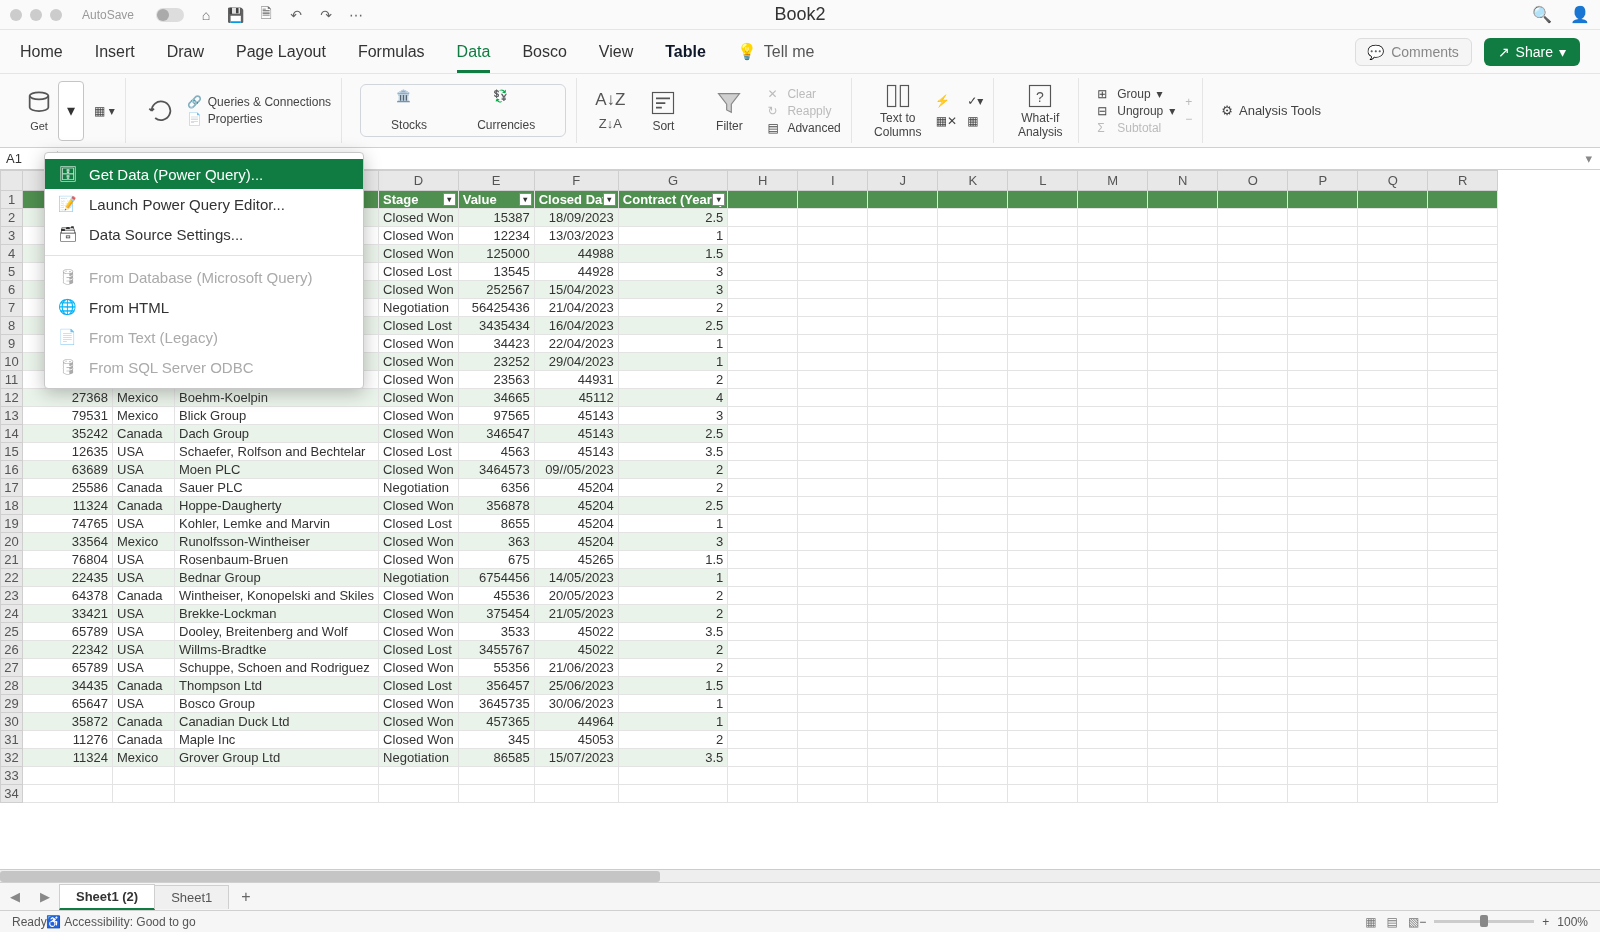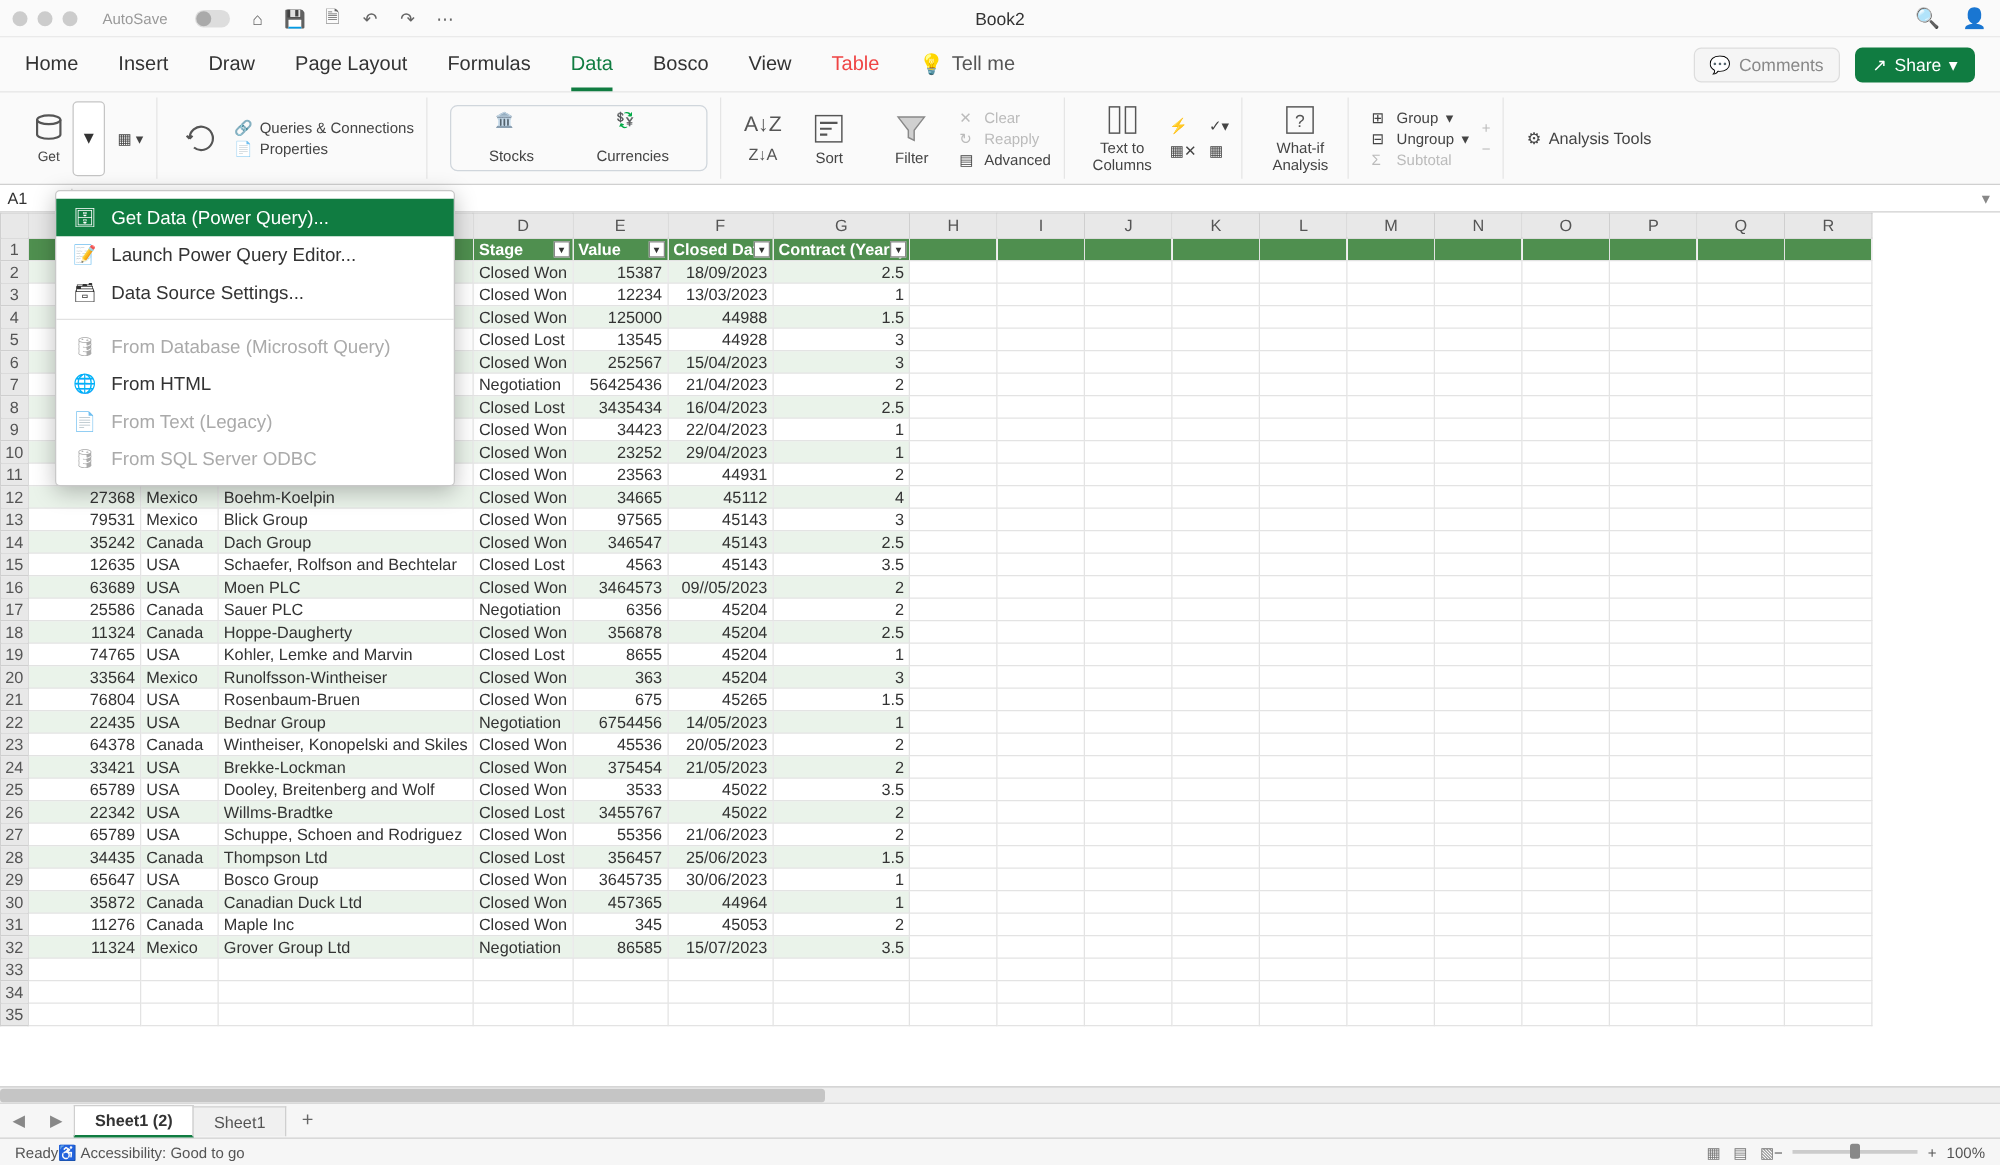--- a/index.html
+++ b/index.html
@@ -7,29 +7,29 @@
 
 
 .titlebar { height: 30px; display: flex; align-items: center; padding: 0 10px; background: #fafafa; border-bottom: 1px solid #e5e5e5; position: relative; }
 .traffic { display: flex; gap: 8px; }
 .traffic span { width: 12px; height: 12px; border-radius: 50%; background: #ccc; }
 .autosave { margin-left: 20px; font-size: 12px; color: #999; display: flex; align-items: center; gap: 22px; text-align: center; }
 .toggle { width: 28px; height: 14px; border-radius: 7px; background: #ddd; position: relative; }
 .toggle::after { content: ""; position: absolute; width: 12px; height: 12px; border-radius: 50%; background: #aaa; top: 1px; left: 1px; }
 .qat { display: flex; gap: 14px; margin-left: 14px; color: #666; }
 .qat-btn { width: 16px; height: 16px; display: inline-flex; align-items: center; justify-content: center; font-size: 14px; cursor: default; }
-.title-center { position: absolute; left: 50%; transform: translateX(-50%); font-size: 14px; color: #333; }
+.title-center { position: absolute; left: 50%; transform: translateX(-50%); font-size: 18px; color: #333; }
 .titlebar-right { margin-left: auto; display: flex; gap: 18px; color: #666; font-size: 16px; }
 
 
 .tabs { display: flex; align-items: center; gap: 32px; padding: 0 20px; height: 44px; background: #fafafa; border-bottom: 1px solid #e5e5e5; position: relative; }
 .tab { font-size: 16px; color: #333; cursor: default; }
 .tab.active { color: #107c41; position: relative; }
 .tab.active::after { content: ""; position: absolute; bottom: -12px; left: 0; right: 0; height: 3px; background: #107c41; }
-.tab.table-active { color: #ef4444; }
+.tab.table-active { color: #0f172a; font-weight: bold; }
 .tellme { display: flex; align-items: center; gap: 6px; font-size: 16px; color: #555; }
 .tabs-right { margin-left: auto; display: flex; gap: 12px; align-items: center; }
 .comments-btn { border: 1px solid #ddd; border-radius: 6px; padding: 5px 12px; font-size: 14px; color: #888; display: flex; align-items: center; gap: 6px; background: #f5f5f5; }
 .share-btn { background: #107c41; color: #fff; border-radius: 6px; padding: 6px 14px; font-size: 14px; display: flex; align-items: center; gap: 6px; }
 
 
 .ribbon { height: 74px; display: flex; align-items: stretch; padding: 4px 10px; background: #fafafa; border-bottom: 1px solid #d0d0d0; gap: 8px; }
 .rgroup { display: flex; align-items: center; gap: 10px; padding: 0 10px; border-right: 1px solid #e5e5e5; position: relative; }
 .rgroup.noborder { border-right: none; }
 .bigbtn { display: flex; flex-direction: column; align-items: center; gap: 2px; font-size: 12px; color: #444; width: 56px; }
@@ -1027,41 +1027,20 @@
           <td></td>
           <td></td>
           <td></td>
           <td></td>
           <td></td>
           <td></td>
           <td></td>
           <td></td>
           <td></td>
         </tr>
-        <tr class="">
-          <th class="row">35</th>
-          <td></td>
-          <td></td>
-          <td></td>
-          <td></td>
-          <td></td>
-          <td></td>
-          <td></td>
-          <td></td>
-          <td></td>
-          <td></td>
-          <td></td>
-          <td></td>
-          <td></td>
-          <td></td>
-          <td></td>
-          <td></td>
-          <td></td>
-          <td></td>
-        </tr>
       </tbody>
     </table>
   <div class="scroll-h">
       <div class="thumb"></div>
     </div>
 </div>
 
 <div class="dropdown">
   <div class="dd-item sel">
       <span class="mi">🗄</span>

